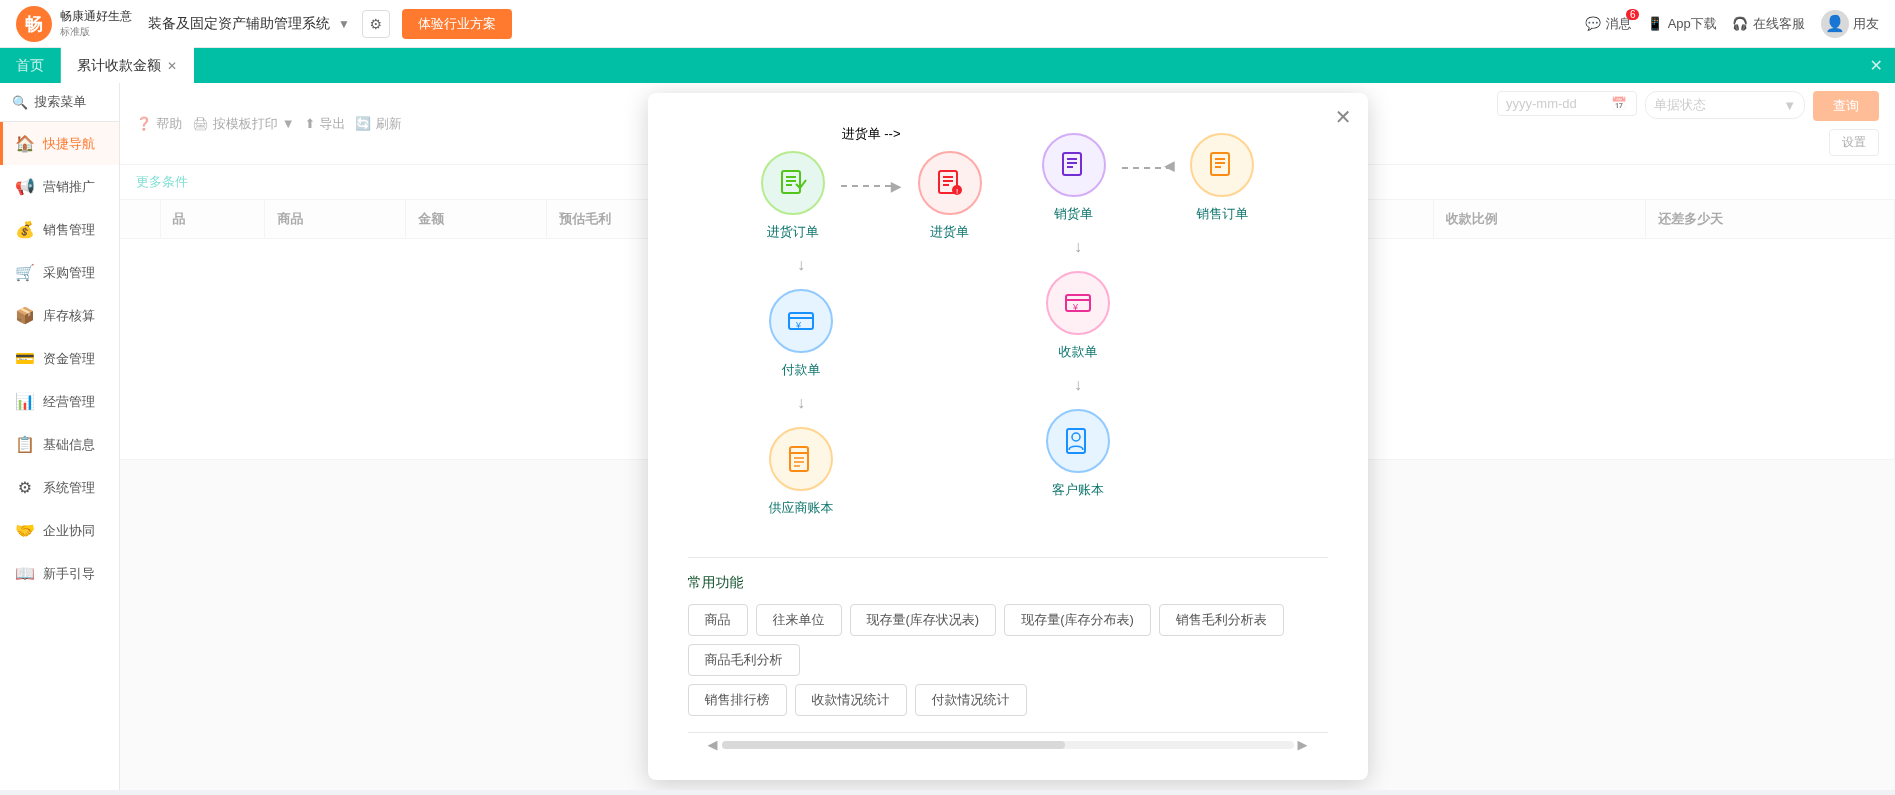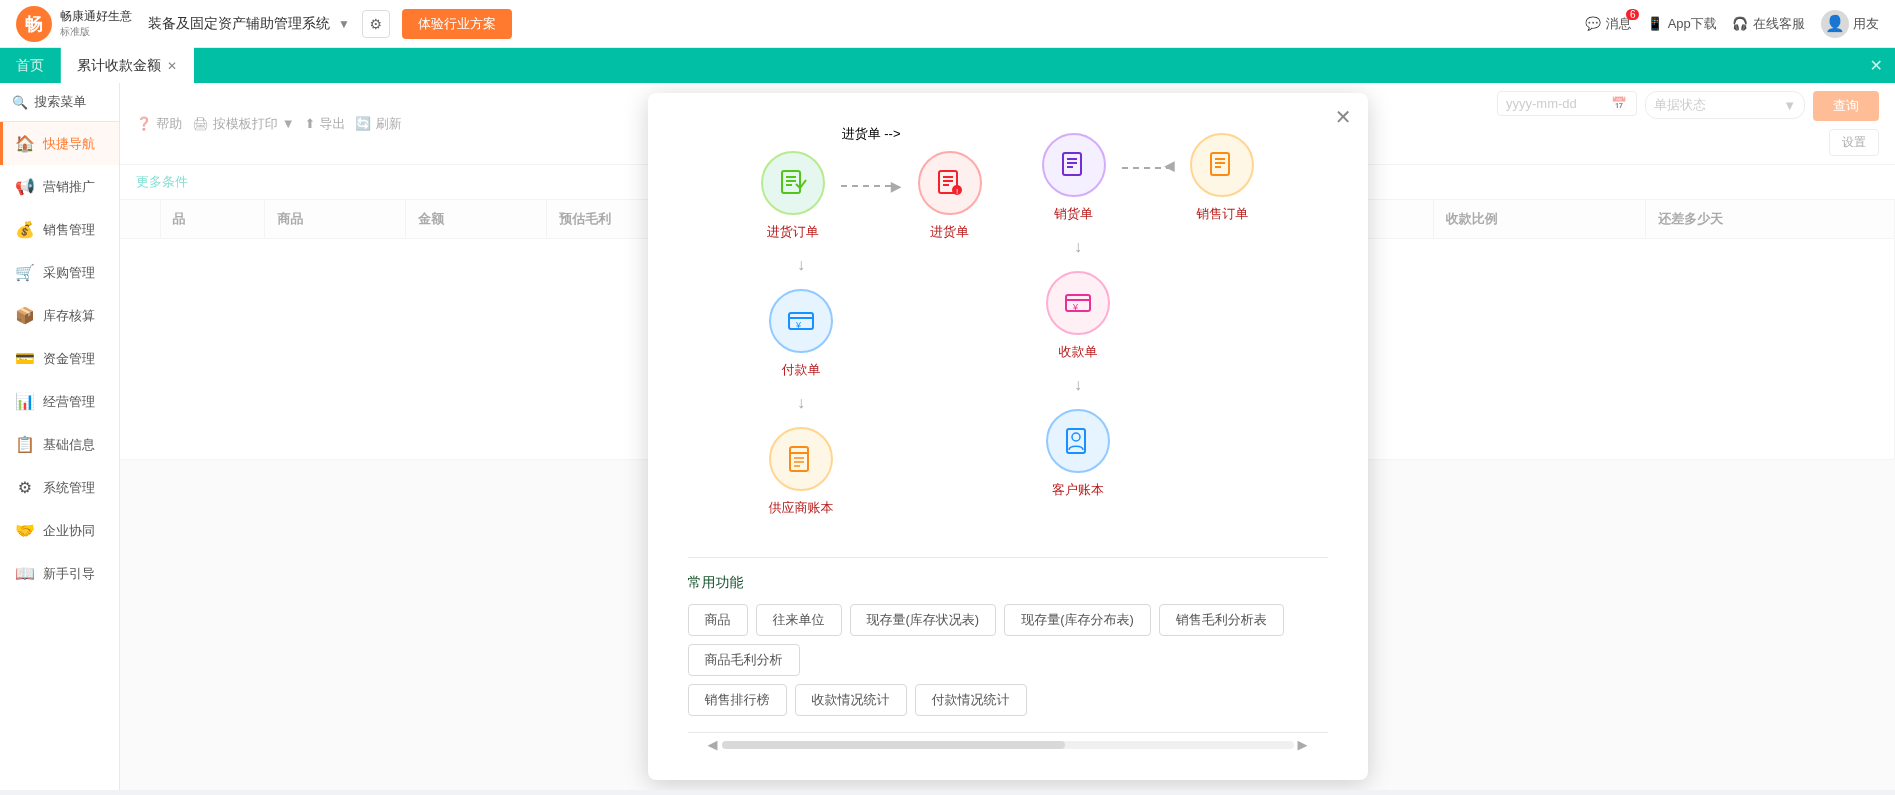--- a/index.html
+++ b/index.html
@@ -69,21 +69,21 @@
     .modal-box { background: #fff; border-radius: 8px; box-shadow: 0 4px 24px rgba(0,0,0,0.18); width: 720px; max-width: 95%; padding: 32px 40px 24px; position: relative; }
     .modal-close { position: absolute; top: 12px; right: 16px; font-size: 20px; color: #888; cursor: pointer; }
     .flow-node { display: flex; flex-direction: column; align-items: center; gap: 8px; margin: 8px 0; }
     .flow-circle { width: 64px; height: 64px; border-radius: 50%; display: flex; align-items: center; justify-content: center; font-size: 26px; }
     .flow-circle.green { background: #e6f7f0; color: #52c41a; border: 2px solid #b7eb8f; }
     .flow-circle.red { background: #fff0f0; color: #f5222d; border: 2px solid #ffaaa8; }
     .flow-circle.purple { background: #f5f0ff; color: #722ed1; border: 2px solid #d3adf7; }
     .flow-circle.orange { background: #fff7e6; color: #fa8c16; border: 2px solid #ffd591; }
     .flow-circle.blue { background: #e6f4ff; color: #1890ff; border: 2px solid #91caff; }
     .flow-circle.pink { background: #fff0f6; color: #eb2f96; border: 2px solid #ffadd2; }
-    .flow-label { font-size: 13px; color: #b91c1c; text-align: center; }
+    .flow-label { font-size: 13px; color: #0f766e; text-align: center; }
 
     
     .common-section { border-top: 1px solid #e8e8e8; padding-top: 16px; }
     .common-title { font-size: 14px; color: #14532d; margin-bottom: 12px; }
     .common-btn { border: 1px solid #d9d9d9; border-radius: 4px; padding: 6px 16px; font-size: 13px; color: #555; cursor: pointer; background: #fff; white-space: nowrap; }
 
     
     .scroll-area { display: flex; align-items: center; padding: 4px 16px; background: #fff; border-top: 1px solid #e8e8e8; }
     .scroll-bar { flex: 1; height: 8px; background: #f0f0f0; border-radius: 4px; position: relative; cursor: pointer; }
     .scroll-thumb { width: 60%; height: 8px; background: #d9d9d9; border-radius: 4px; }

